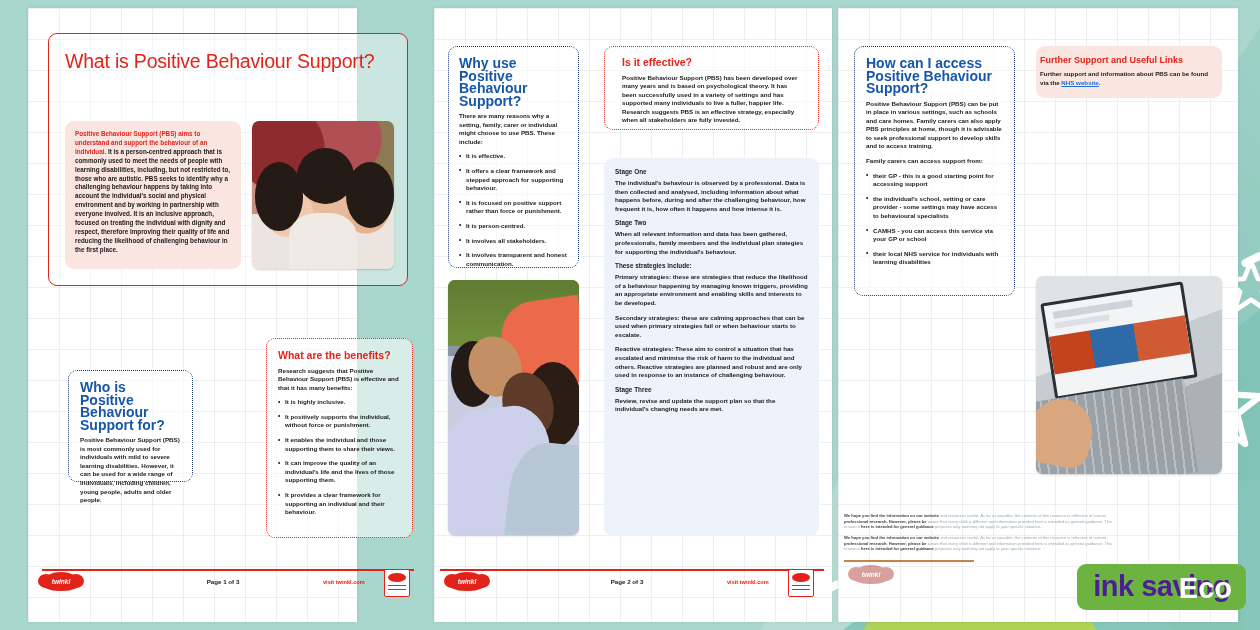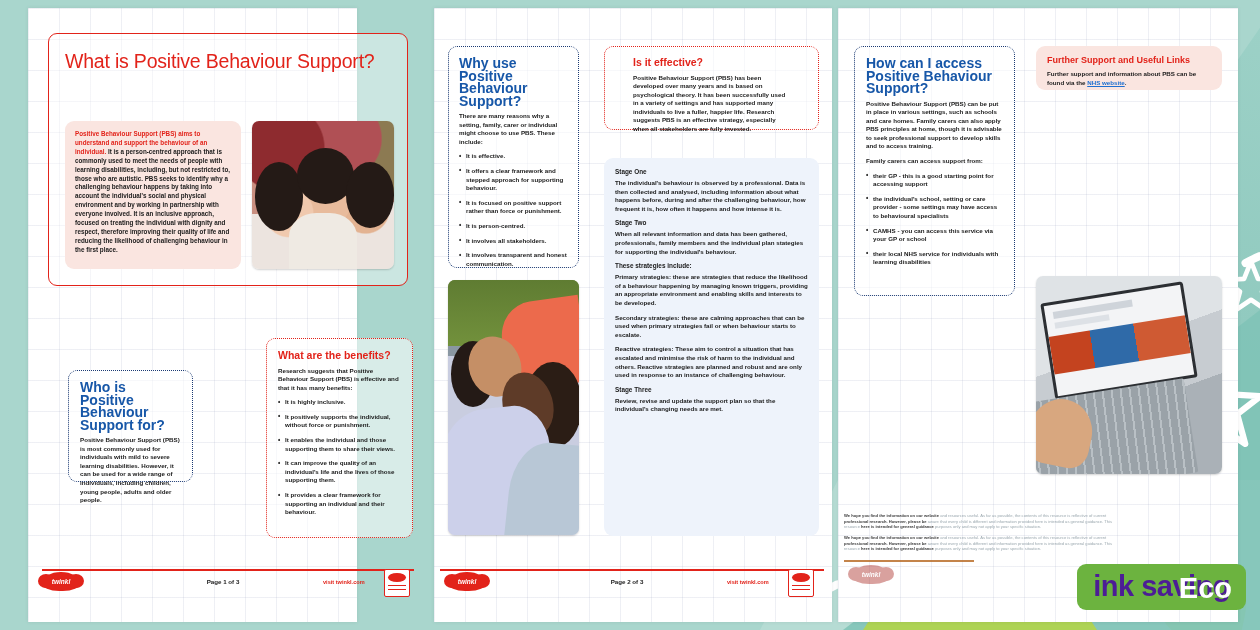--- a/index.html
+++ b/index.html
@@ -284,21 +284,21 @@
         <div class="shirt-orange"></div>
         <div class="hair-a"></div>
         <div class="face-a"></div>
         <div class="hair-b"></div>
         <div class="face-b"></div>
         <div class="shirt-lilac"></div>
         <div class="shirt-blue"></div>
       </div>
     </div>
 
-    <div class="box dotted-red" style="left:170px;top:38px;width:215px;height:84px;padding:9px 28px;">
+    <div class="box dotted-red" style="left:170px;top:38px;width:215px;height:84px;padding:9px 17px;">
       <h2 class="red">Is it effective?</h2>
       <p class="body">Positive Behaviour Support (PBS) has been developed over many years and is based on psychological theory. It has been successfully used in a variety of settings and has supported many individuals to live a fuller, happier life. Research suggests PBS is an effective strategy, especially when all stakeholders are fully invested.</p>
     </div>
 
     <div class="box tint-blue" style="left:170px;top:150px;width:215px;height:378px;padding:10px 11px;">
       <div class="stage-h">Stage One</div>
       <p class="body">The individual's behaviour is observed by a professional. Data is then collected and analysed, including information about what happens before, during and after the challenging behaviour, how frequent it is, how often it happens and how intense it is.</p>
       <div class="stage-h">Stage Two</div>
       <p class="body">When all relevant information and data has been gathered, professionals, family members and the individual plan stategies for supporting the individual's behaviour.</p>
       <div class="stage-h">These strategies include:</div>
@@ -332,21 +332,21 @@
       <p class="body">Positive Behaviour Support (PBS) can be put in place in various settings, such as schools and care homes. Family carers can also apply PBS principles at home, though it is advisable to seek professional support to develop skills and to access training.</p>
       <p class="body" style="font-weight:bold;">Family carers can access support from:</p>
       <ul class="bul">
         <li>their GP - this is a good starting point for accessing support</li>
         <li>the individual's school, setting or care provider - some settings may have access to behavioural specialists</li>
         <li>CAMHS - you can access this service via your GP or school</li>
         <li>their local NHS service for individuals with learning disabilities</li>
       </ul>
     </div>
 
-    <div class="box tint-pink" style="left:198px;top:38px;width:186px;height:44px;padding:9px 11px;">
+    <div class="box tint-pink" style="left:198px;top:38px;width:186px;height:52px;padding:9px 4px;">
       <h2 class="red-sm">Further Support and Useful Links</h2>
       <p class="body"><span>Further support and information about PBS can be found via the </span><a class="nhs" href="#">NHS website</a><span>.</span></p>
     </div>
 
     <div class="photo ph3" style="left:198px;top:268px;width:186px;height:198px;">
       <div class="ph-inner">
         <div class="screen">
           <div class="bar"></div>
           <div class="bar2"></div>
           <div class="hero"></div>

